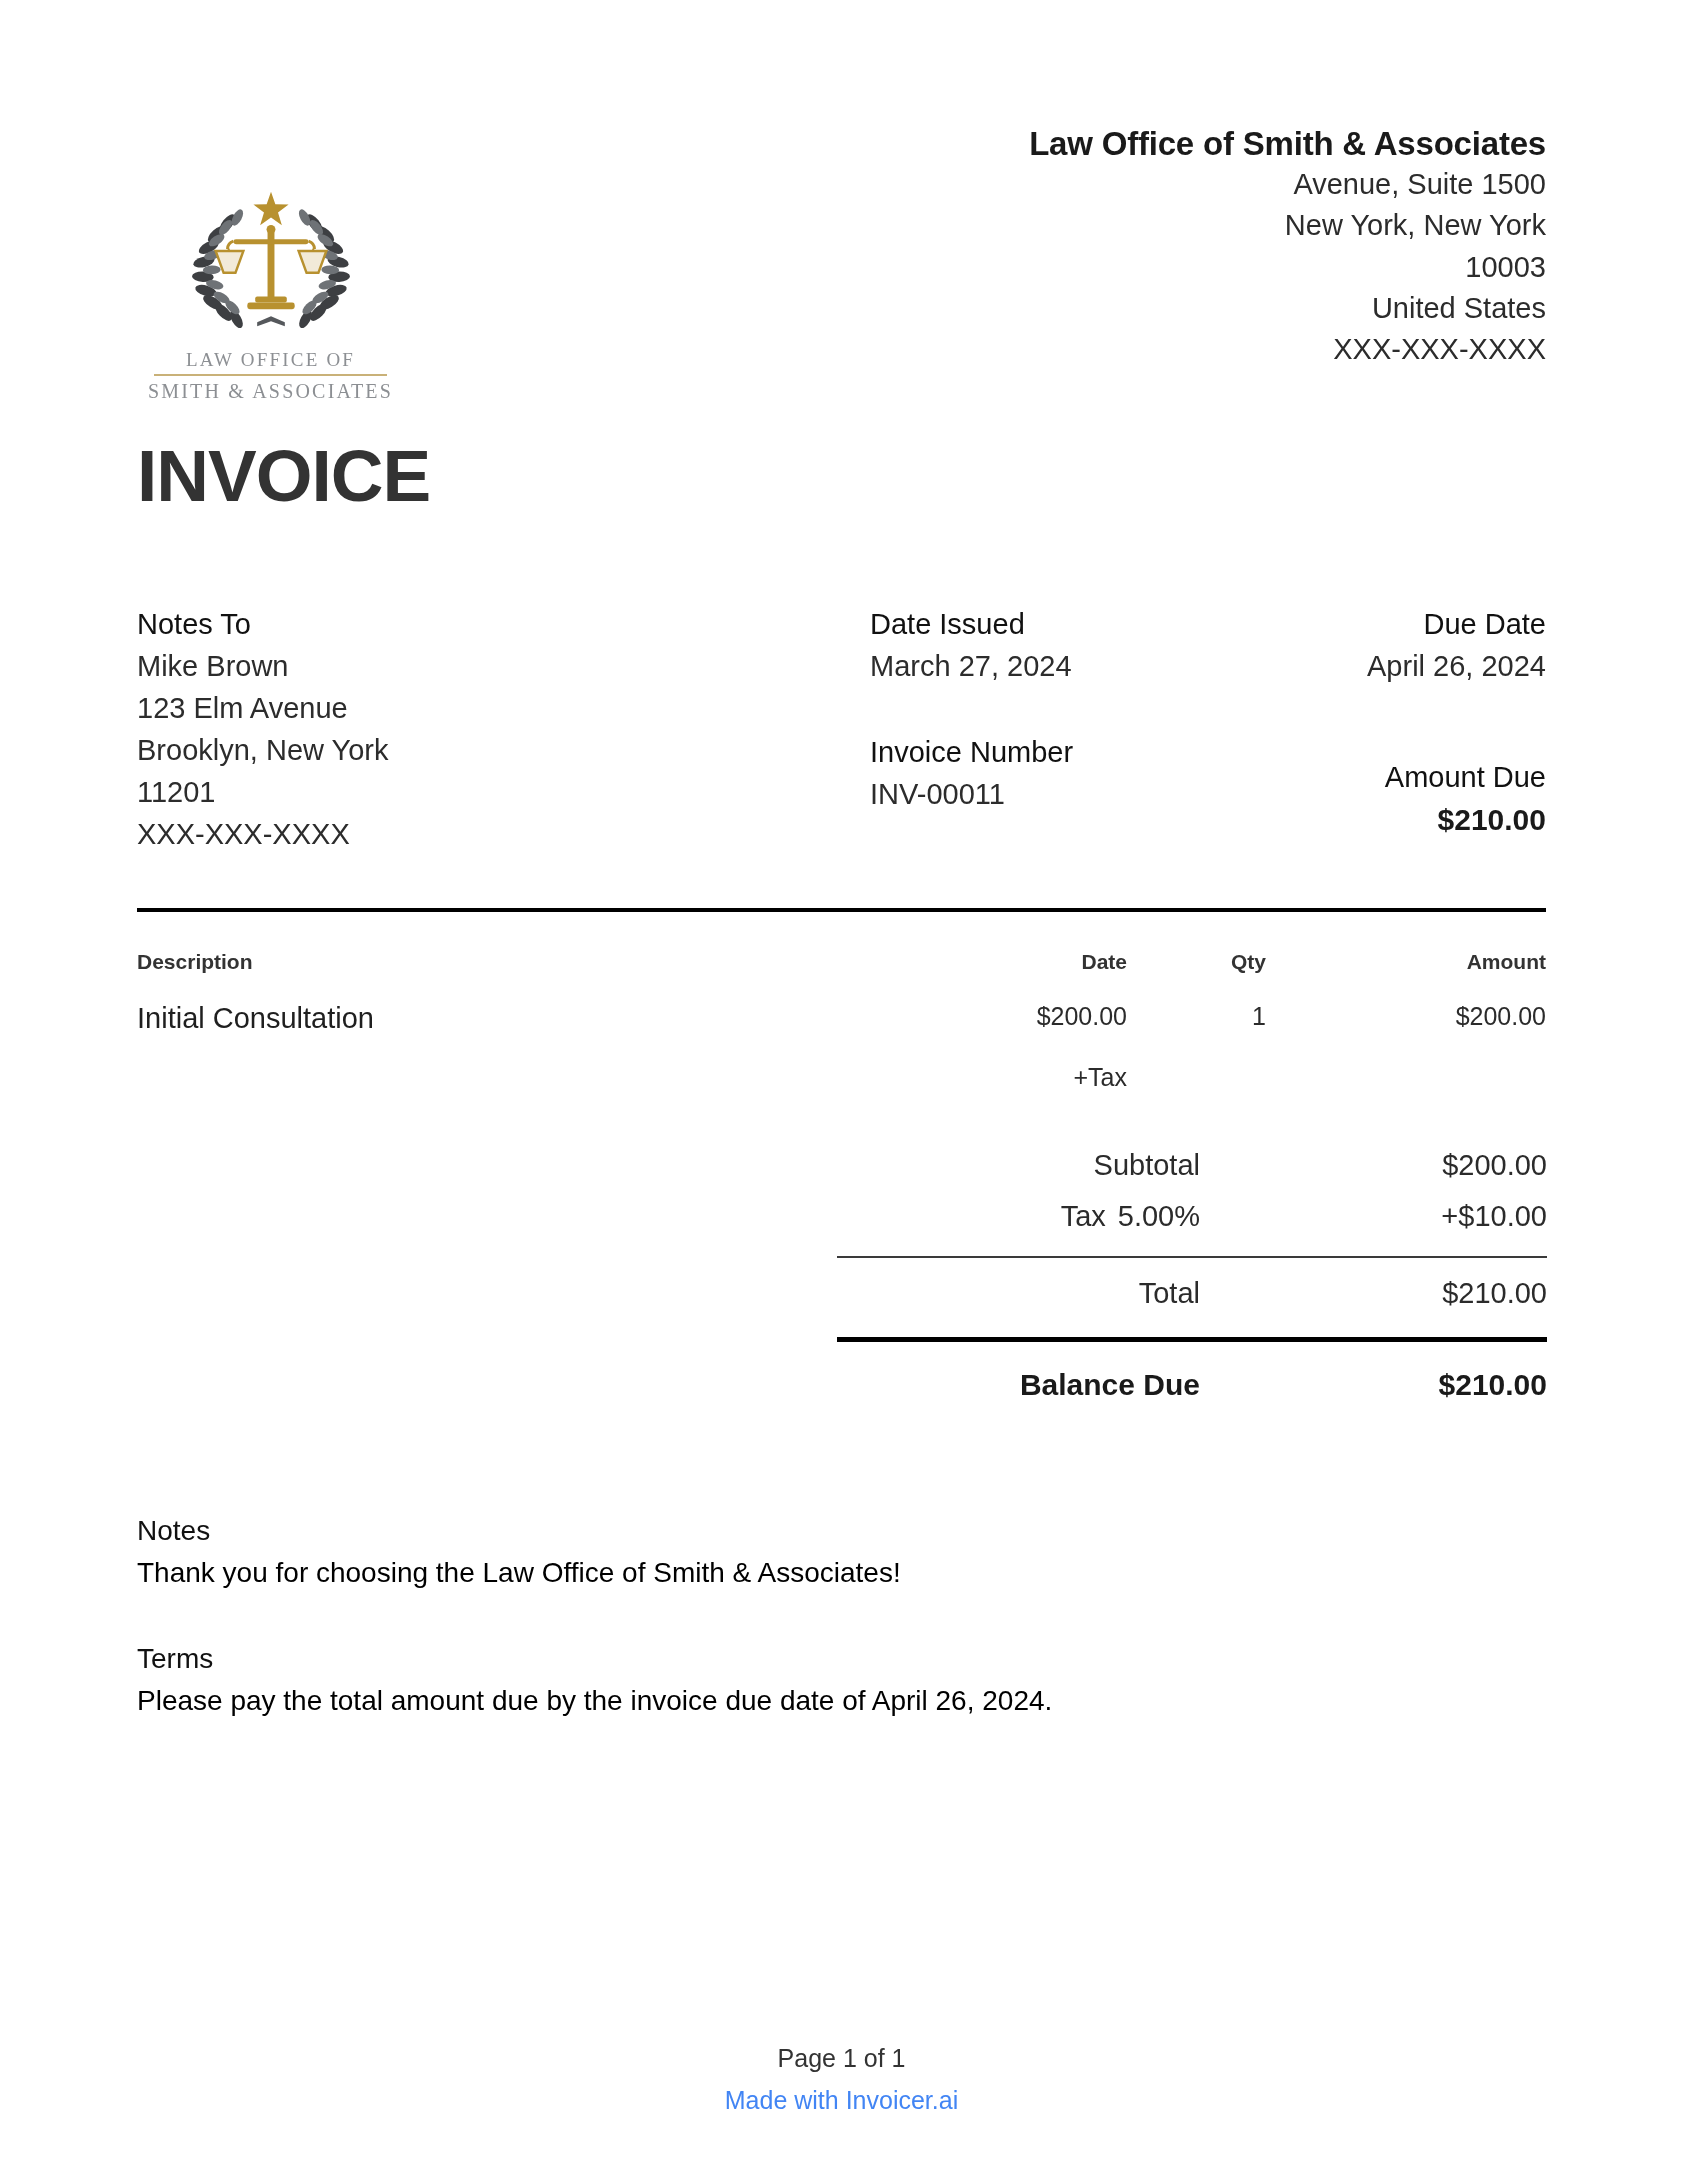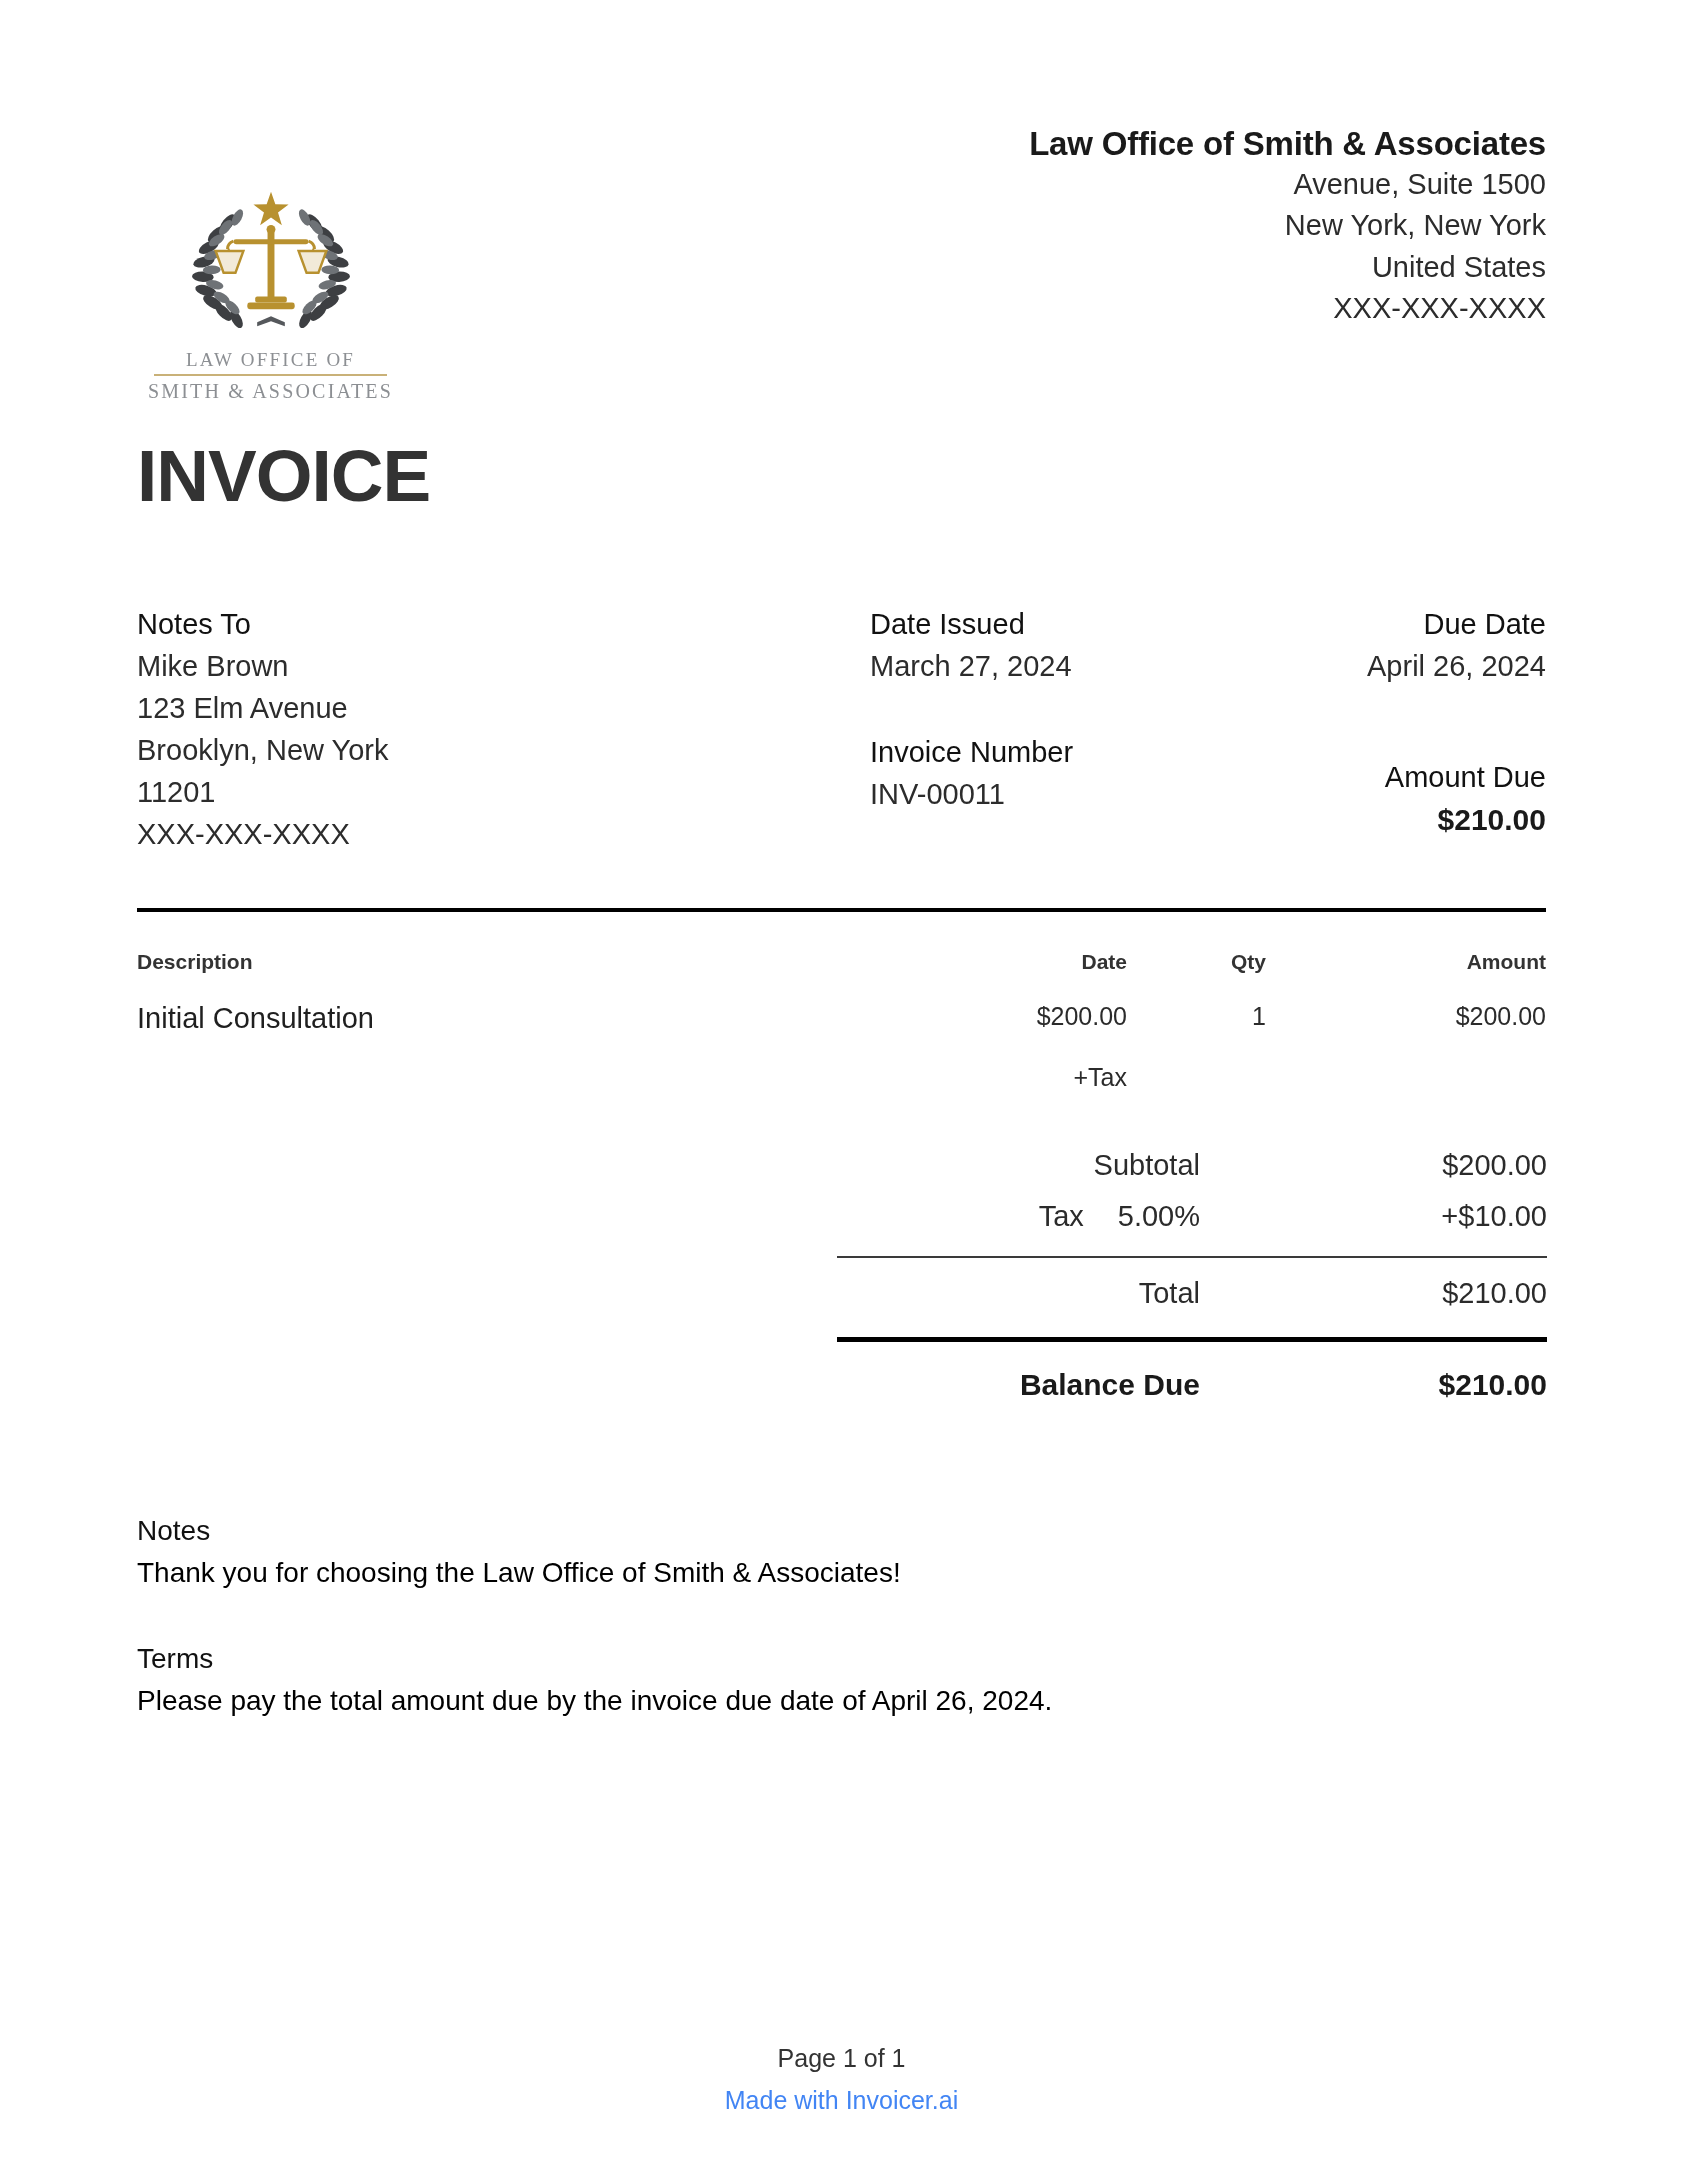--- a/index.html
+++ b/index.html
@@ -180,21 +180,21 @@
     justify-content: flex-end;
     padding: 9px 0;
   }
   .t-label {
     width: 356px;
     text-align: right;
     font-size: 29px;
     color: #2b2b2b;
     padding-right: 0;
   }
-  .t-label .tax-word { margin-right: 34px; }
+  .t-label .tax-word { margin-right: 12px; }
   .t-value {
     width: 347px;
     text-align: right;
     font-size: 29px;
     color: #2b2b2b;
   }
   .totals-rule-thin {
     height: 2px;
     background: #3a3a3a;
     margin: 14px 0 10px 0;
@@ -337,20 +337,21 @@
         <div class="l1">LAW OFFICE OF</div>
         <div class="logo-rule"></div>
         <div class="l2">SMITH &amp; ASSOCIATES</div>
       </div>
     </div>
 
     <div class="company">
       <div class="company-name">Law Office of Smith &amp; Associates</div>
       <div class="company-line">Avenue, Suite 1500</div>
       <div class="company-line">New York, New York</div>
+      <div class="company-line">10003</div>
       <div class="company-line">United States</div>
       <div class="company-line">XXX-XXX-XXXX</div>
     </div>
   </div>
 
   <div class="invoice-title">INVOICE</div>
 
   <div class="meta">
 
     <div class="meta-col-bill">

